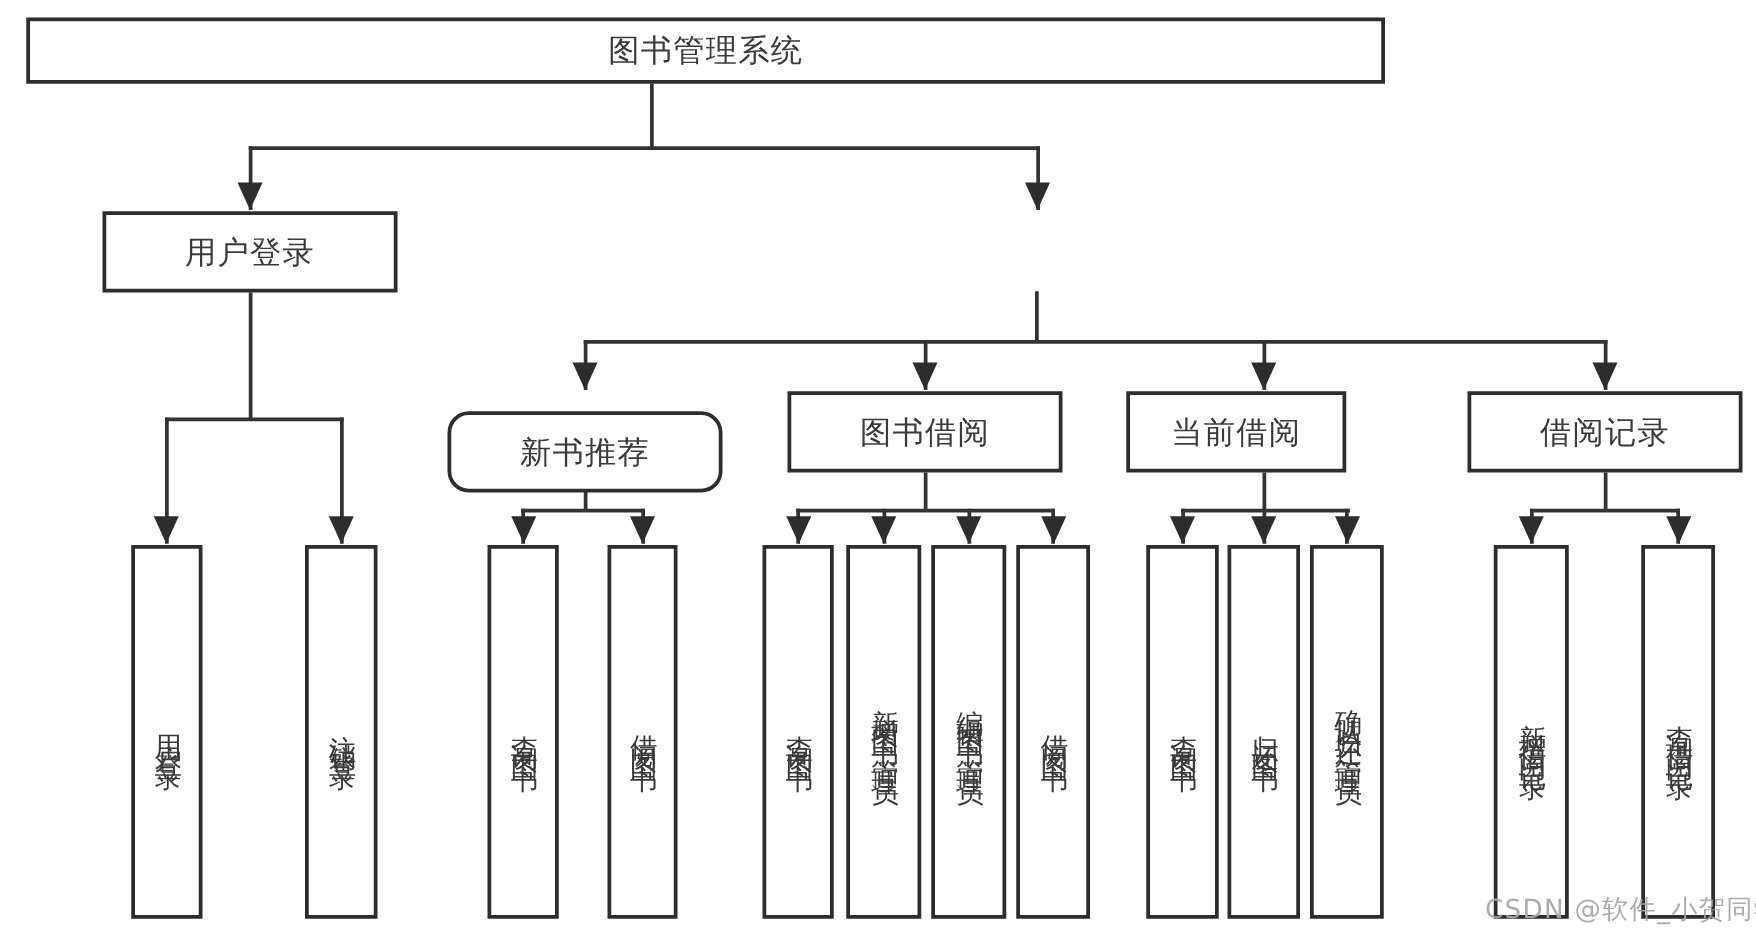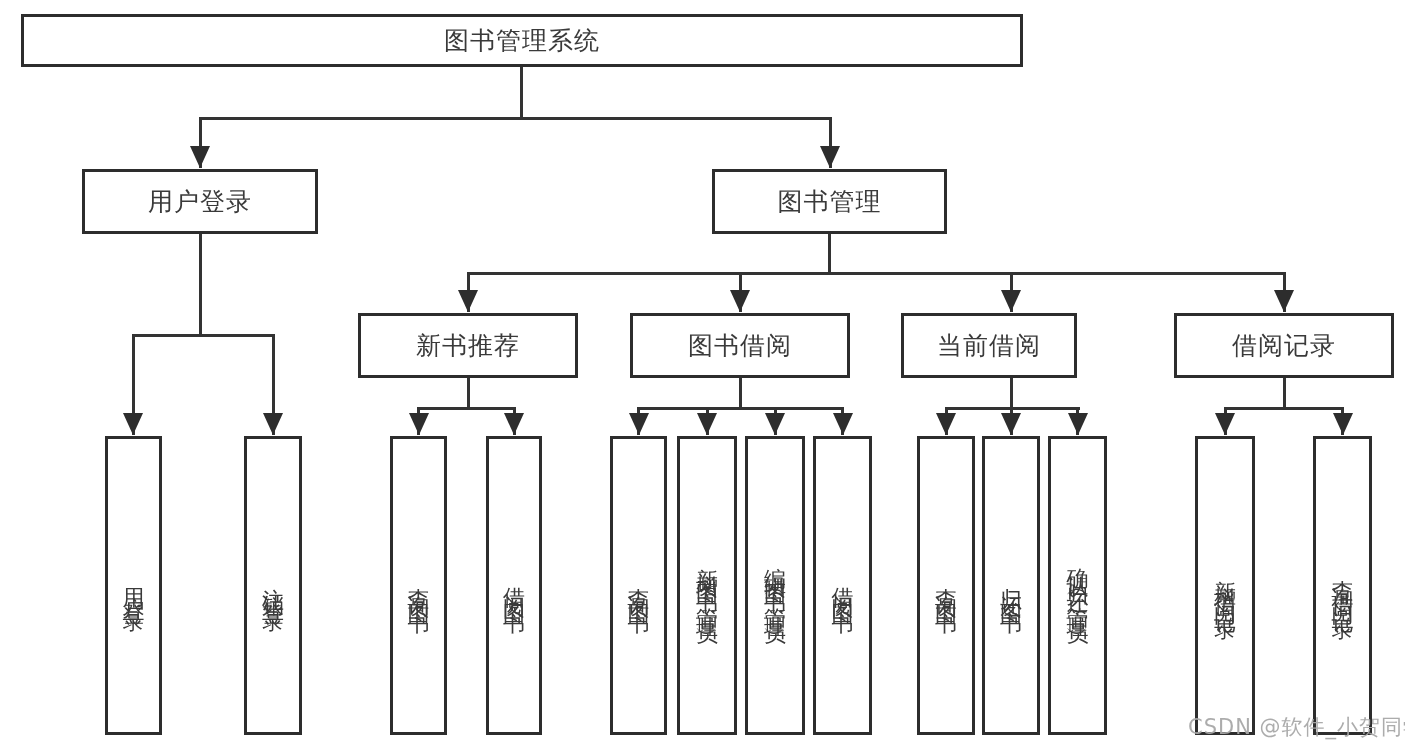--- a/index.html
+++ b/index.html
@@ -13,21 +13,21 @@
   
   .box{
     position:absolute;
     box-sizing:border-box;
     border:3px solid #2d2d2d;
     background:#ffffff;
     display:flex;align-items:center;justify-content:center;
     color:#3a3a3a;
   }
   .hbox{font-size:25px;letter-spacing:1px;white-space:nowrap;}
-  .root{left:21px;top:14px;width:1002px;height:53px;}
+  .root{left:21px;top:14px;width:1087px;height:53px;}
   .lvl2,.lvl3{height:65px;}
   .leaf{top:436px;height:299px;}
   .vtext{
     writing-mode:vertical-rl;
     text-orientation:mixed;
     font-size:22px;
     line-height:1;
     letter-spacing:8px;
     white-space:nowrap;
     color:#3a3a3a;
@@ -104,25 +104,22 @@
   <div class="arrow" style="left:1223.5px;top:407px;height:28px;"></div>
   <div class="arrow" style="left:1341px;top:407px;height:28px;"></div>
 
   <div class="box root hbox">
     <span>图书管理系统</span>
   </div>
 
   <div class="box lvl2 hbox" style="left:82px;top:169px;width:236px;">
     <span>用户登录</span>
   </div>
-  <div class="box lvl2 hbox" style="left:712px;top:169px;width:235px;">
-    <span>图书管理</span>
-  </div>
 
-  <div class="box lvl3 hbox" style="left:358px;top:313px;width:220px;">
+  <div class="box lvl3 hbox" style="left:358px;top:329px;width:220px;border-radius:17px;">
     <span>新书推荐</span>
   </div>
   <div class="box lvl3 hbox" style="left:630px;top:313px;width:220px;text-align:right;">
     <span>图书借阅</span>
   </div>
   <div class="box lvl3 hbox" style="left:901px;top:313px;width:176px;">
     <span>当前借阅</span>
   </div>
   <div class="box lvl3 hbox" style="left:1174px;top:313px;width:220px;">
     <span>借阅记录</span>

